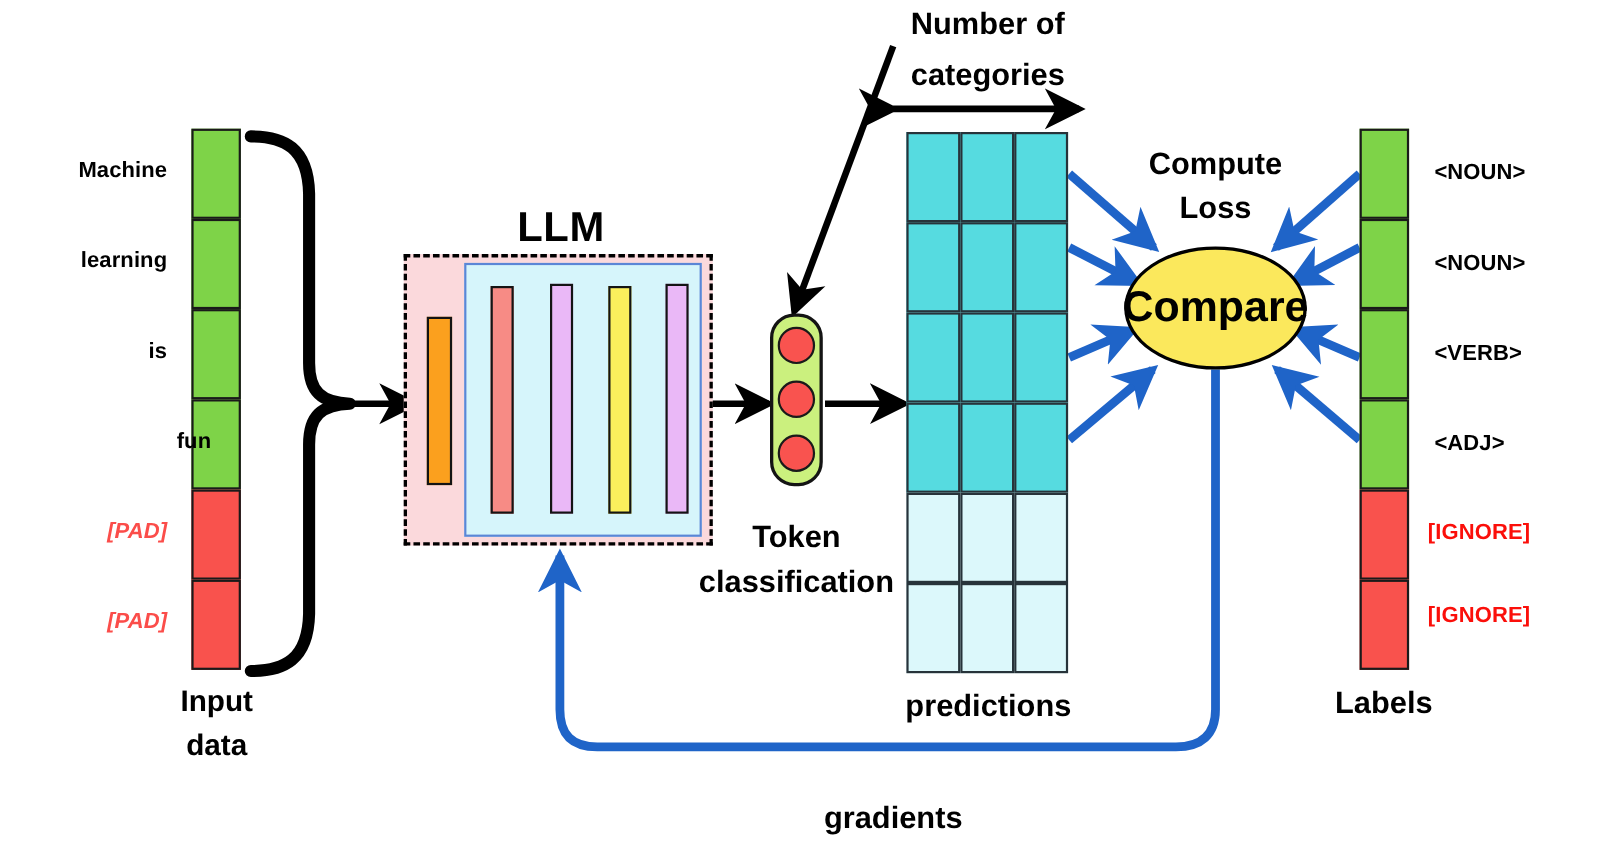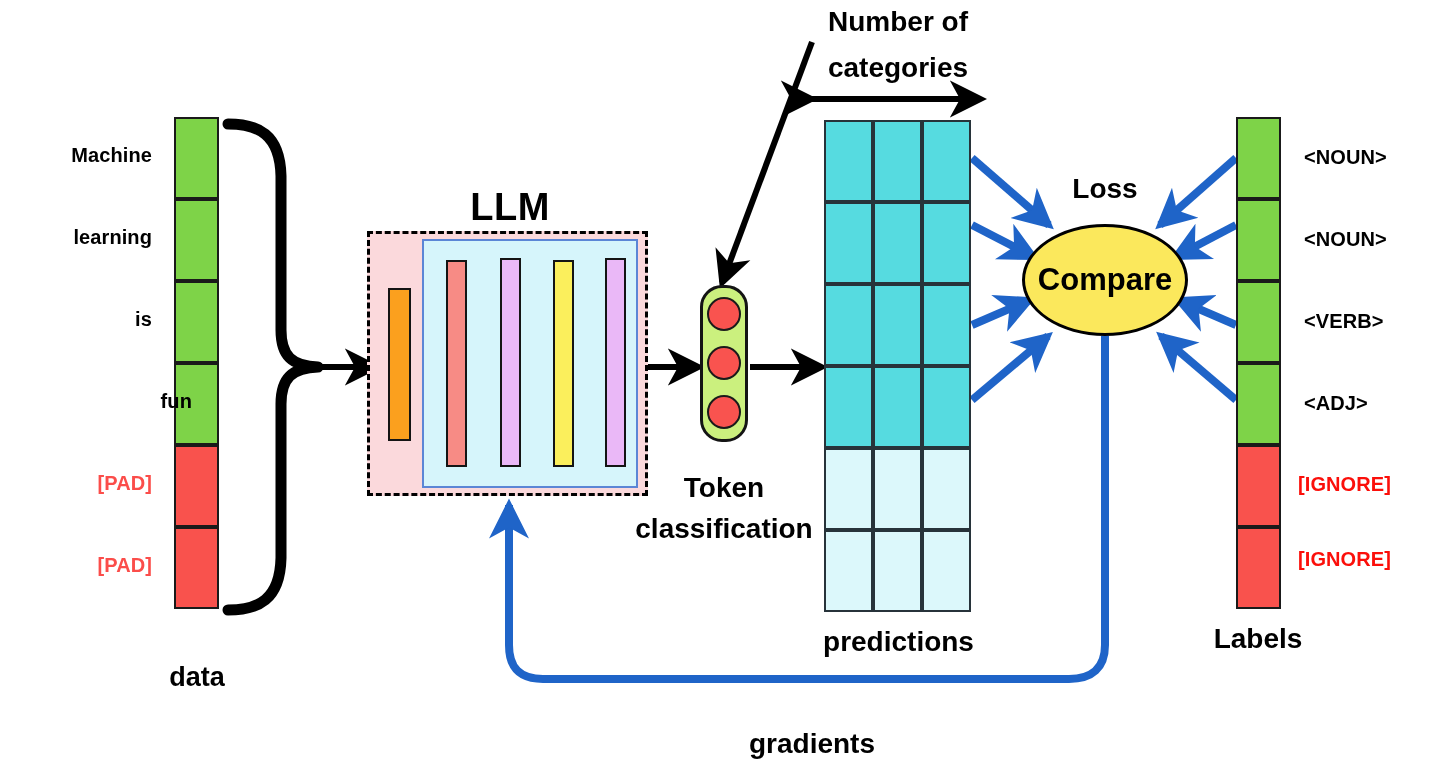--- a/index.html
+++ b/index.html
@@ -28,21 +28,21 @@
     color: #000000;
     white-space: nowrap;
     line-height: 1.18;
   }
   .lbl.center { text-align: center; }
   .lbl.right  { text-align: right; }
   .tok-lbl {
     font-size: 20px;
     letter-spacing: 0.1px;
   }
-  .pad-lbl { color: #fb4d4a; }
+  .pad-lbl { color: #fb4d4a; font-style: italic; }
   .ignore-lbl { color: #fb0f0a; }
   .cap {
     font-size: 27px;
   }
   .llm-title {
     font-size: 38px;
     letter-spacing: 0.5px;
   }
   .big-cap { font-size: 28px; }
   .col-cell {
@@ -88,21 +88,21 @@
   }
   .compare-node {
     position: absolute;
     box-sizing: border-box;
     background: #fbe85c;
     border: 3px solid #000000;
     border-radius: 50%;
     display: flex;
     align-items: center;
     justify-content: center;
-    font-size: 31px;
+    font-size: 39px;
     font-weight: bold;
     color: #000000;
   }
 </style>
 </head>
 <body>
 
 <div id="stage">
 
   <svg id="svg-layer" viewBox="0 0 1456 767">
@@ -192,20 +192,21 @@
     <div class="col-cell" style="left:174px; top:527px; width:45px; height:82px; background:#f9524d;"></div>
   </div>
 
   <div class="lbl tok-lbl right" style="left:0px; top:144px; width:152px;">Machine</div>
   <div class="lbl tok-lbl right" style="left:0px; top:308px; width:152px;">is</div>
   <div class="lbl tok-lbl right" style="left:0px; top:226px; width:152px;">learning</div>
   <div class="lbl tok-lbl right" style="left:0px; top:390px; width:152px;margin-left:40px;">fun</div>
   <div class="lbl tok-lbl right pad-lbl" style="left:0px; top:472px; width:152px;">[PAD]</div>
   <div class="lbl tok-lbl right pad-lbl" style="left:0px; top:554px; width:152px;">[PAD]</div>
 
+  <div class="lbl cap center" style="left:117px; top:622px; width:160px;">Input</div>
   <div class="lbl cap center" style="left:117px; top:662px; width:160px;">data</div>
 
   <div class="lbl llm-title center" style="left:405px; top:185px; width:210px;">LLM</div>
 
   <div class="llm-outer" style="left:367px; top:231px; width:281px; height:265px;"></div>
   <div class="llm-inner" style="left:422px; top:239px; width:216px; height:249px;"></div>
 
   <div class="bar" style="left:388px; top:288px; width:23px; height:153px; background:#fba01e;"></div>
   <div class="bar" style="left:446px; top:260px; width:21px; height:207px; background:#f78b85;"></div>
   <div class="bar" style="left:500px; top:258px; width:21px; height:209px; background:#eab8f7;"></div>
@@ -244,20 +245,21 @@
     <div class="grid-cell" style="left:873px; top:448px; width:49px; height:82px; background:#dcf8fb;"></div>
     <div class="grid-cell" style="left:922px; top:448px; width:49px; height:82px; background:#dcf8fb;"></div>
 
     <div class="grid-cell" style="left:824px; top:530px; width:49px; height:82px; background:#dcf8fb;"></div>
     <div class="grid-cell" style="left:873px; top:530px; width:49px; height:82px; background:#dcf8fb;"></div>
     <div class="grid-cell" style="left:922px; top:530px; width:49px; height:82px; background:#dcf8fb;"></div>
   </div>
 
   <div class="lbl big-cap center" style="left:797px; top:625px; width:203px;">predictions</div>
 
+  <div class="lbl big-cap center" style="left:1005px; top:132px; width:200px;">Compute</div>
   <div class="lbl big-cap center" style="left:1005px; top:172px; width:200px;">Loss</div>
 
   <div class="compare-node" style="left:1022px; top:224px; width:166px; height:112px;">
     <span>Compare</span>
   </div>
 
   <div>
     <div class="col-cell" style="left:1236px; top:117px; width:45px; height:82px; background:#7ed348;"></div>
     <div class="col-cell" style="left:1236px; top:199px; width:45px; height:82px; background:#7ed348;"></div>
     <div class="col-cell" style="left:1236px; top:281px; width:45px; height:82px; background:#7ed348;"></div>

